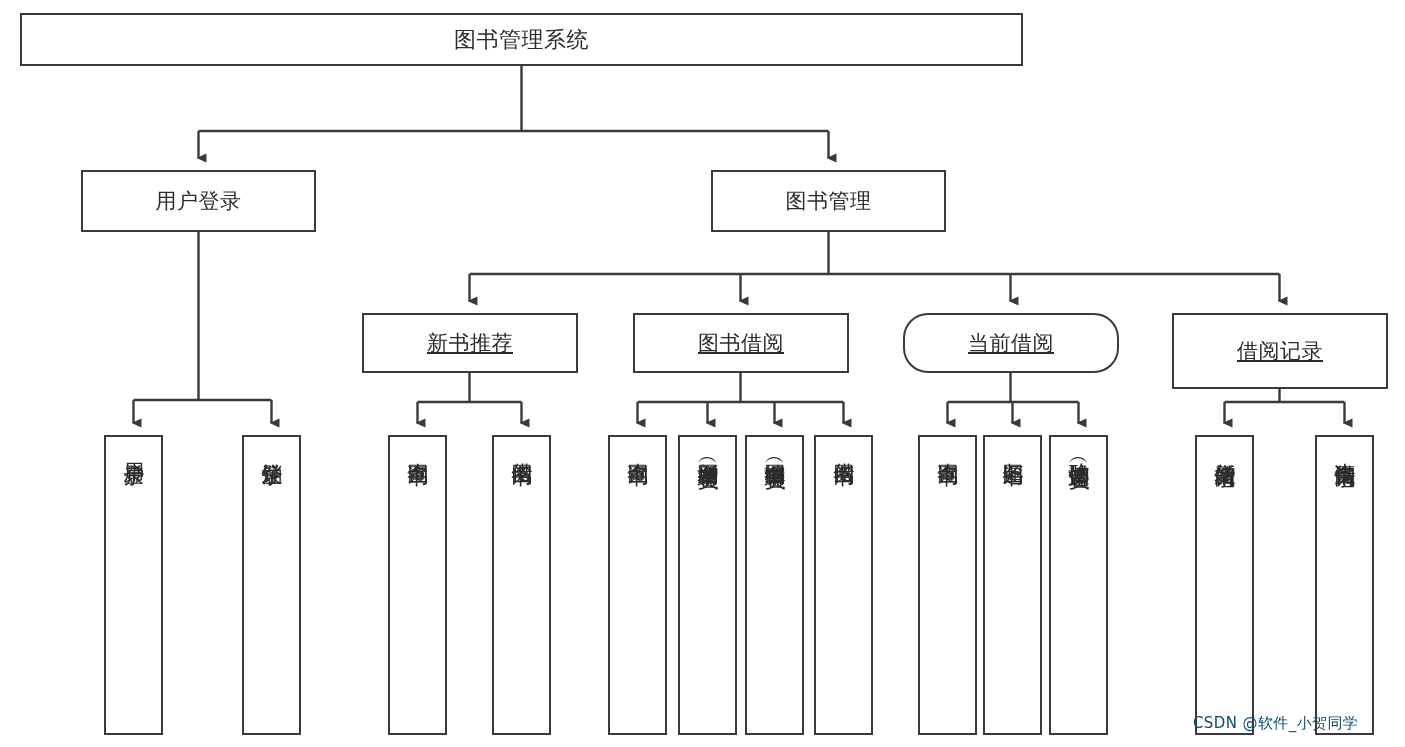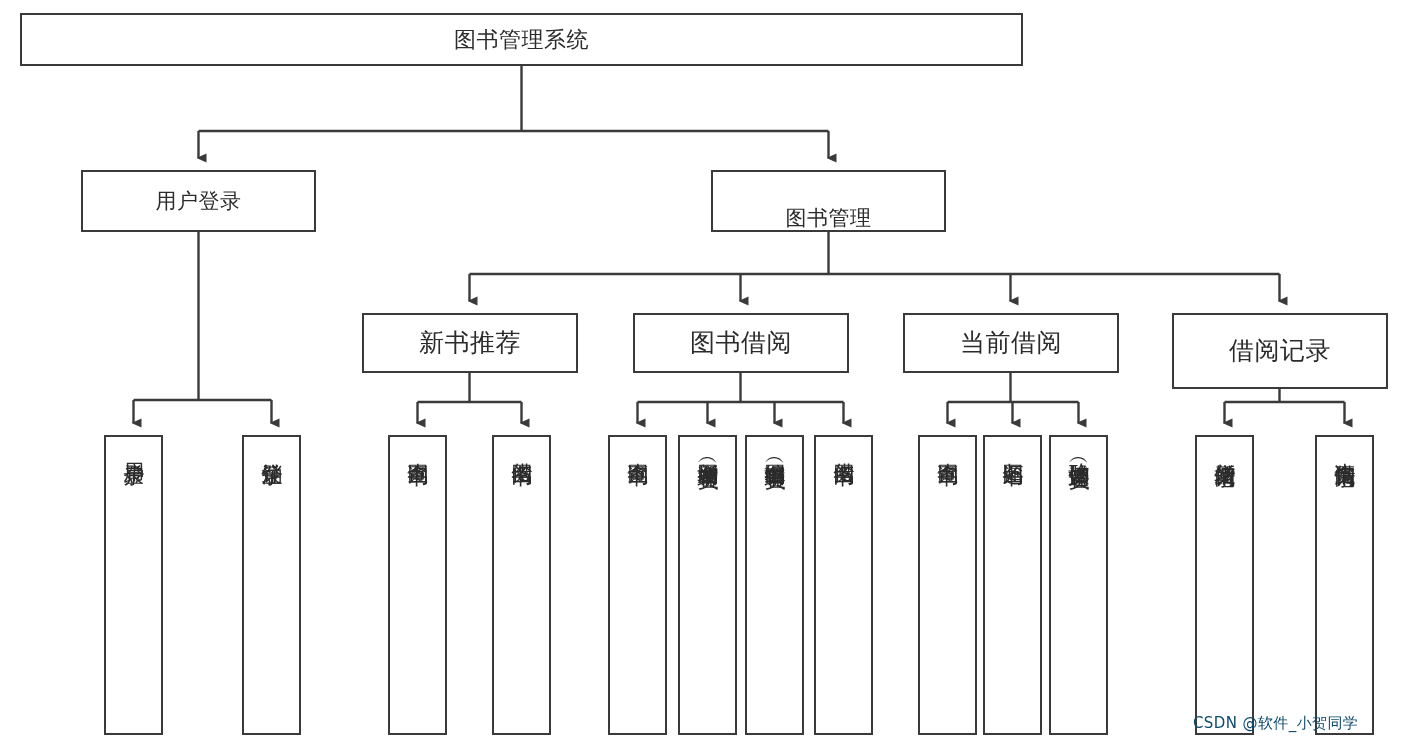--- a/index.html
+++ b/index.html
@@ -30,21 +30,21 @@
     border-width:2.6px;
   }
   .node .lbl{
     font-size:21px;
     line-height:1.15;
     letter-spacing:0.5px;
     white-space:nowrap;
   }
   .node.root .lbl{font-size:22px;}
   .node.l2 .lbl{font-size:21px;}
-  .node.l3 .lbl{font-size:25px;}
+  .node.l3 .lbl{font-size:21px;text-decoration:underline;}
   
   .node.leaf{
     align-items:flex-start;
     justify-content:center;
     padding-top:9px;
   }
   .node.leaf .lbl{
     writing-mode:vertical-rl;
     text-orientation:upright;
     font-size:21px;
@@ -122,33 +122,33 @@
   </svg>
 
   <div class="node root" style="left:20px;top:13px;width:1003px;height:53px;">
     <span class="lbl">图书管理系统</span>
   </div>
 
   <div class="node l2" style="left:81px;top:170px;width:235px;height:62px;">
     <span class="lbl">用户登录</span>
   </div>
 
-  <div class="node l2" style="left:711px;top:170px;width:235px;height:62px;align-items:flex-end;">
+  <div class="node l2" style="left:711px;top:170px;width:235px;height:62px;">
     <span class="lbl">图书管理</span>
   </div>
 
   <div class="node l3" style="left:362px;top:313px;width:216px;height:60px;">
     <span class="lbl">新书推荐</span>
   </div>
 
   <div class="node l3" style="left:633px;top:313px;width:216px;height:60px;">
     <span class="lbl">图书借阅</span>
   </div>
 
-  <div class="node l3" style="left:903px;top:313px;width:216px;height:60px;">
+  <div class="node l3" style="left:903px;top:313px;width:216px;height:60px;border-radius:25px;">
     <span class="lbl">当前借阅</span>
   </div>
 
   <div class="node l3" style="left:1172px;top:313px;width:216px;height:76px;">
     <span class="lbl">借阅记录</span>
   </div>
 
   <div class="node leaf" style="left:104px;top:435px;width:59px;height:300px;">
     <span class="lbl">用户登录</span>
   </div>

